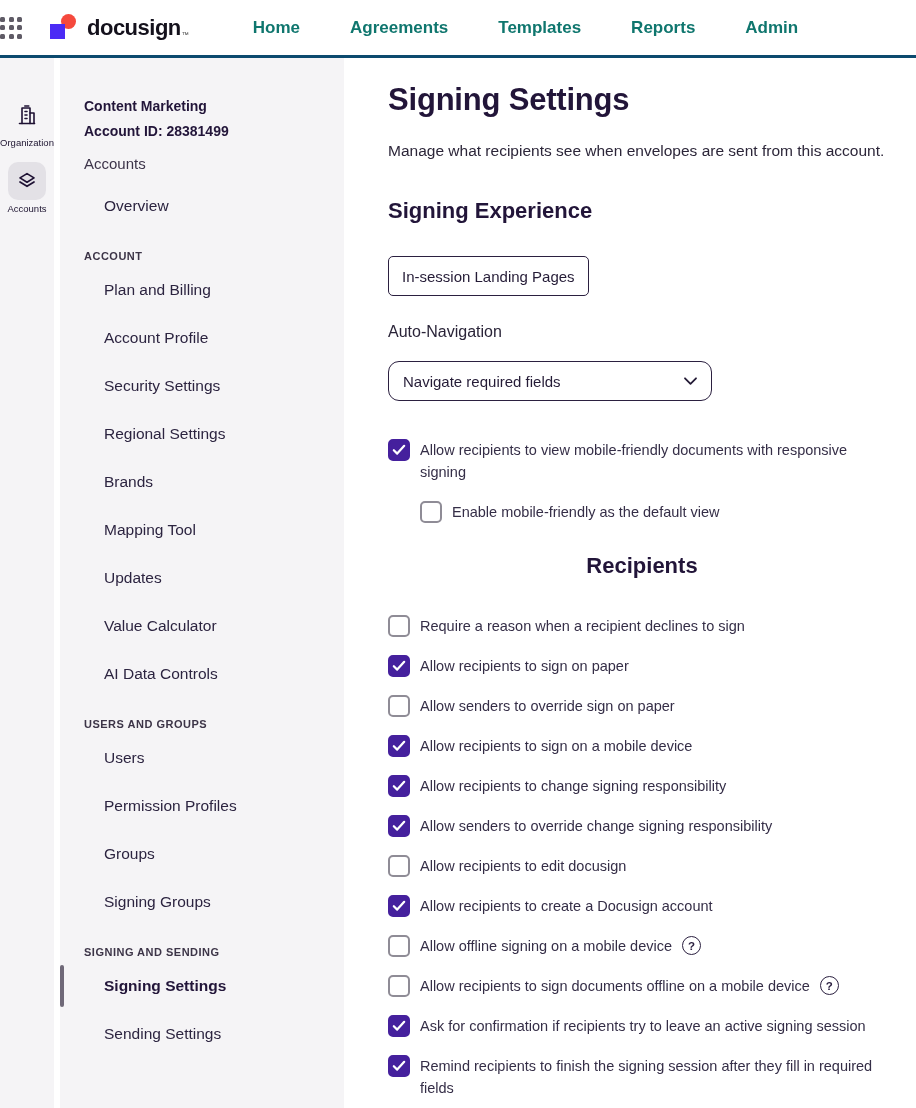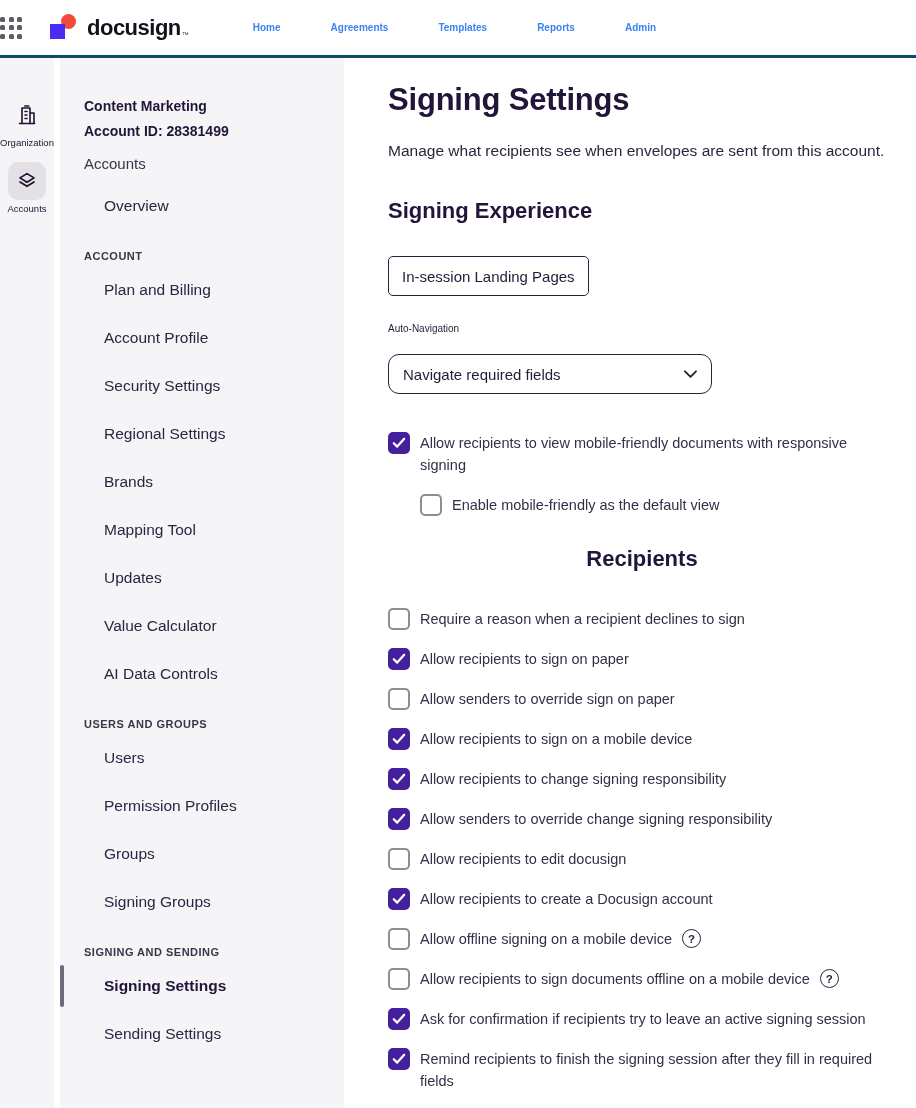--- a/index.html
+++ b/index.html
@@ -22,21 +22,21 @@
   .grid-icon i{background:#5f5b66;border-radius:1.5px;}
   .logo{display:flex;align-items:center;margin-left:26px;cursor:pointer;}
   .logo-mark{position:relative;width:30px;height:27px;margin-right:9px;}
   .logo-mark .circ{position:absolute;top:0;right:2px;width:15px;height:15px;
     border-radius:50%;background:var(--logo-red);}
   .logo-mark .sq{position:absolute;left:2px;bottom:2px;width:15px;height:15px;
     background:var(--logo-purple);z-index:2;}
   .logo-word{font-size:22px;font-weight:700;letter-spacing:-0.5px;color:#14111c;}
   .logo-tm{font-size:7px;color:#3a3a3a;align-self:flex-end;margin:0 0 3px 1px;}
   .topnav{display:flex;margin-left:64px;gap:50px;}
-  .topnav .nav-item{font-size:10px;font-weight:600;color:#3b82f6;cursor:pointer;white-space:nowrap;}
+  .topnav .nav-item{font-size:17px;font-weight:600;color:#0f766e;cursor:pointer;white-space:nowrap;}
 
   
   .rail{position:absolute;top:58px;left:0;width:54px;bottom:0;background:var(--panel-bg);
     display:flex;flex-direction:column;align-items:center;}
   .rail-item{display:flex;flex-direction:column;align-items:center;cursor:pointer;}
   .rail-item.first{margin-top:38px;}
   .rail-item + .rail-item{margin-top:14px;}
   .rail-icon-box{width:38px;height:38px;border-radius:10px;display:flex;
     align-items:center;justify-content:center;}
   .rail-item.selected .rail-icon-box{background:#e3e1e6;}
@@ -66,21 +66,21 @@
   .page-title{font-size:31px;font-weight:700;color:#221539;letter-spacing:-.2px;}
   .page-subtitle{font-size:15.5px;color:#2c2639;margin-top:24px;}
   .section-heading{font-size:22px;font-weight:700;color:#221539;}
   .h-exp{margin-top:38px;}
   .h-rec{margin-top:30px;text-align:center;}
   .outline-btn{display:flex;align-items:center;width:fit-content;height:40px;
     border:1px solid #2b2040;border-radius:5px;background:#fff;padding:12px 13px;
     font-size:15px;color:#241b36;cursor:pointer;font-family:inherit;}
   .btn1{margin-top:32px;}
   .btn2{margin-top:16px;}
-  .field-label{font-size:10px;color:#2a2438;margin-top:27px;}
+  .field-label{font-size:16px;color:#2a2438;margin-top:27px;}
   .select{margin-top:20px;width:324px;height:40px;border:1px solid #2b2040;border-radius:11px;
     background:#fff;display:flex;align-items:center;justify-content:space-between;
     padding:0 14px;font-size:15px;color:#241b36;cursor:pointer;}
   .rows{margin-top:38px;}
   .rows.rec-rows{margin-top:36px;}
   .cbrow{display:flex;align-items:flex-start;margin-bottom:18px;}
   .cbrow.indented{margin-left:32px;}
   .cb{width:22px;height:22px;flex:0 0 22px;border:2px solid #8f8c96;border-radius:5px;
     background:#fff;display:flex;align-items:center;justify-content:center;cursor:pointer;}
   .cb svg{display:none;}

